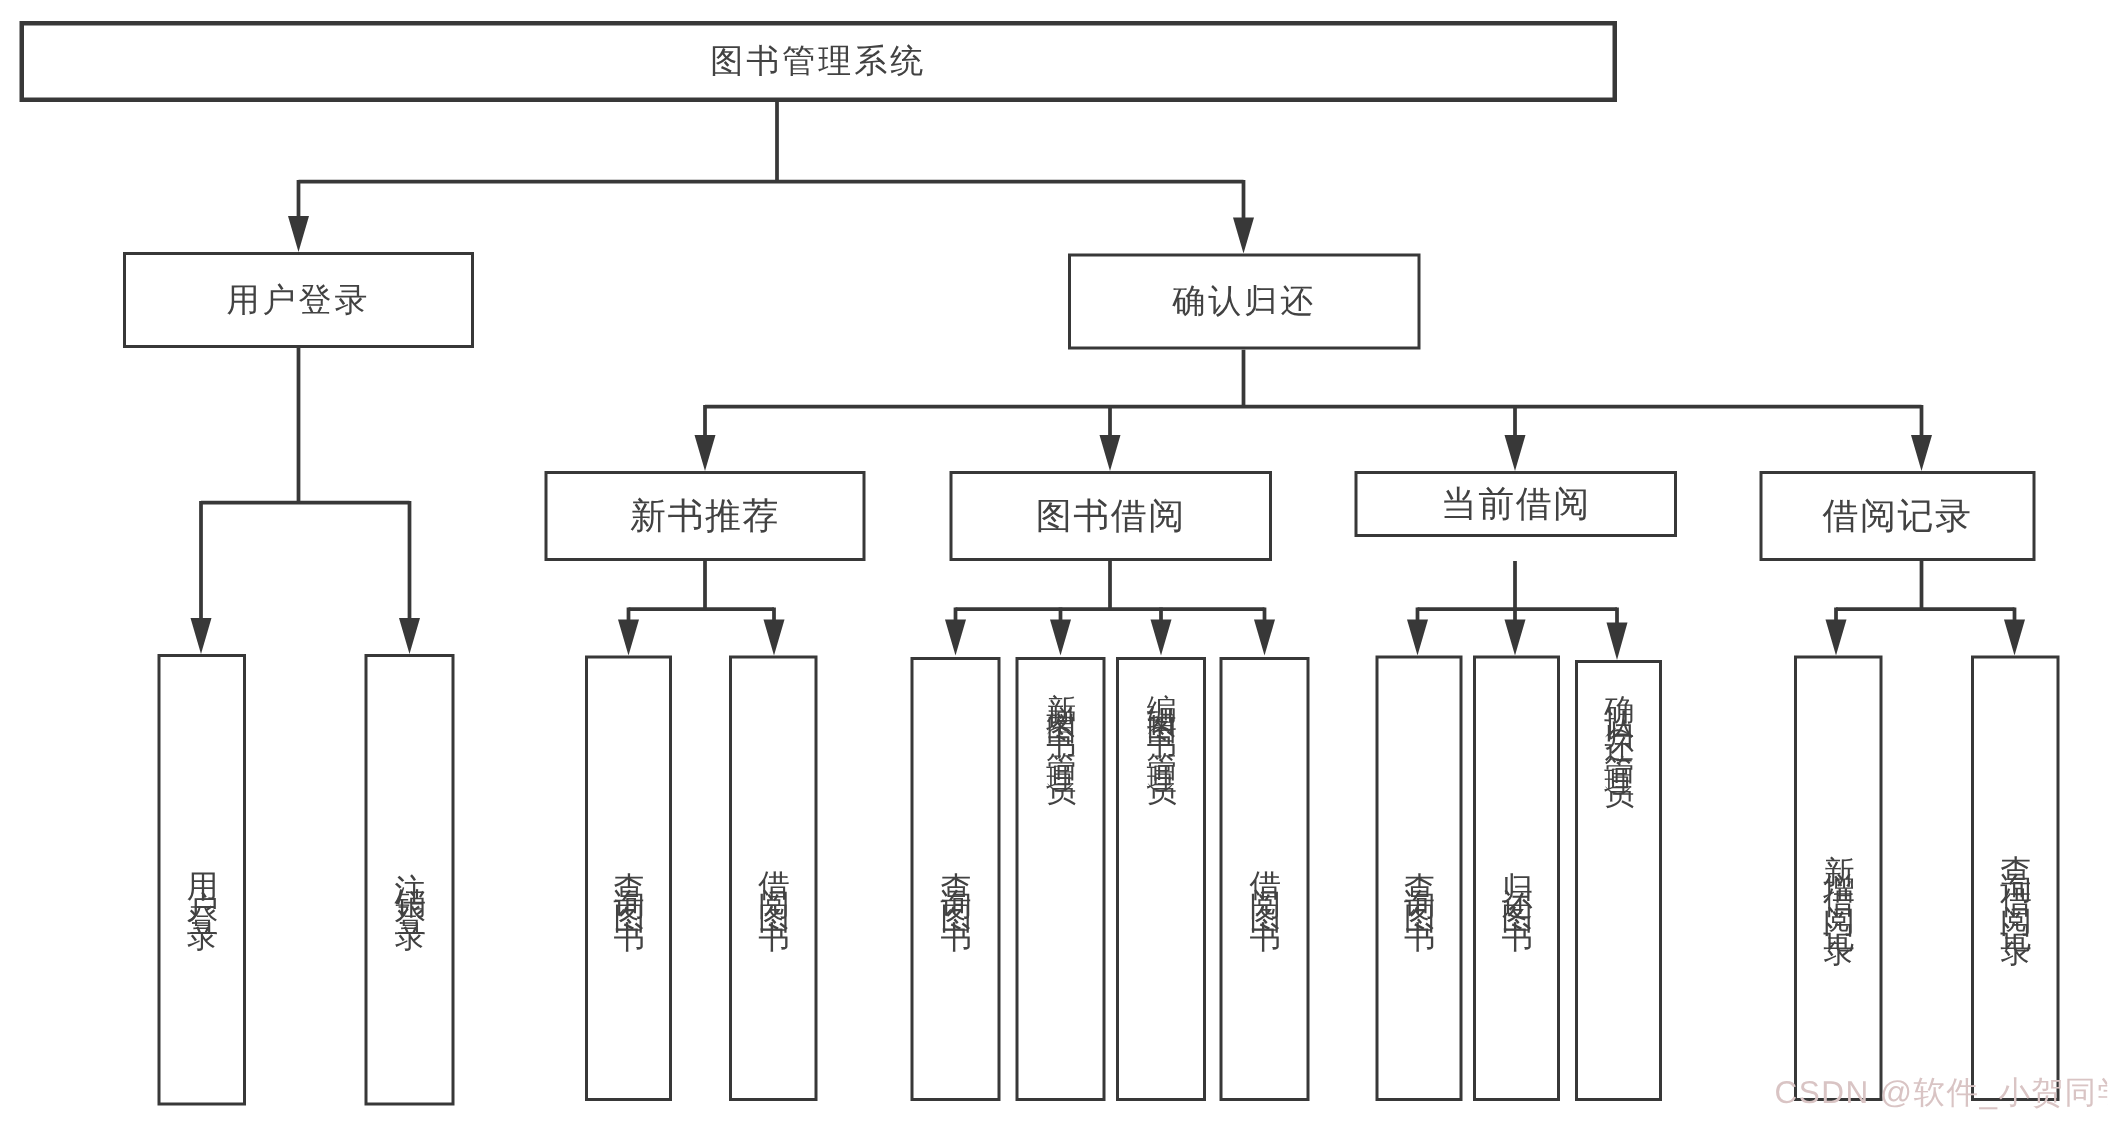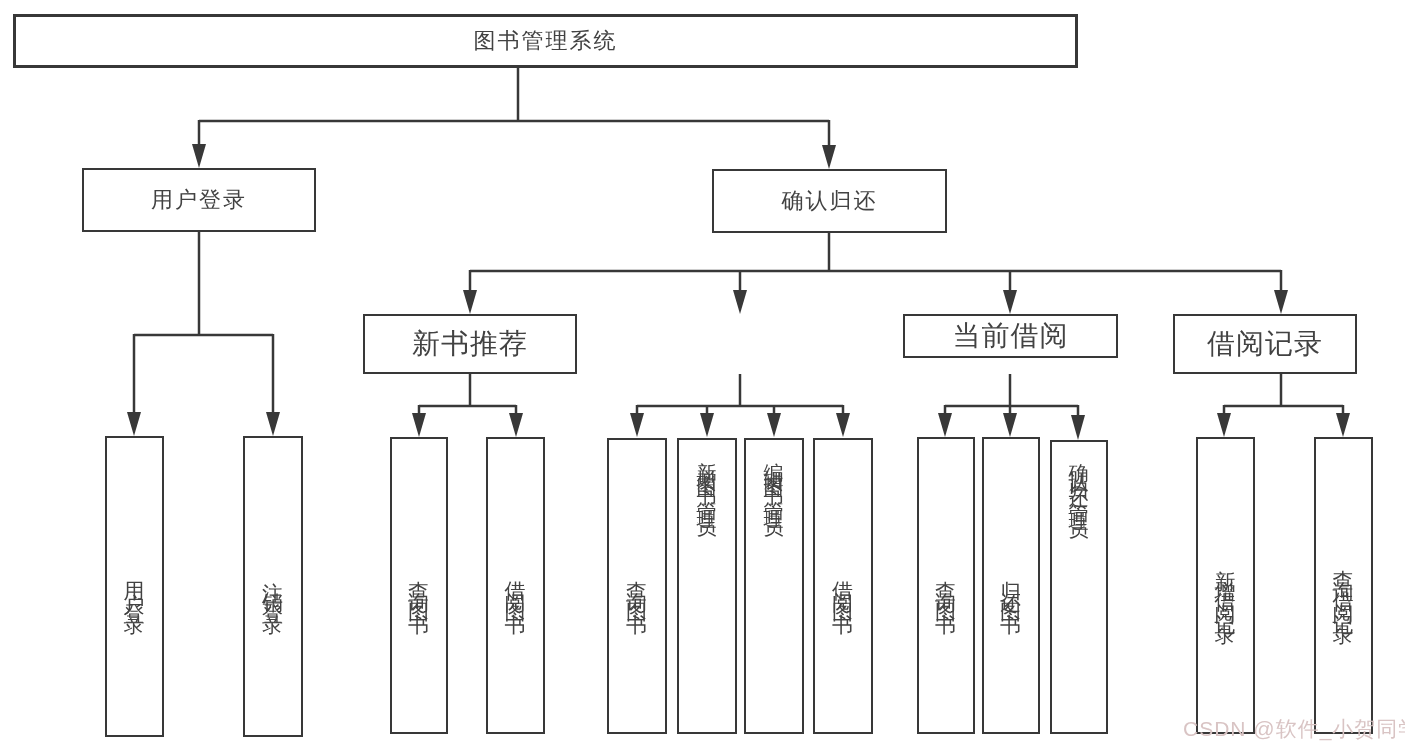--- a/index.html
+++ b/index.html
@@ -10,21 +10,21 @@
   .wires{position:absolute;left:0;top:0;width:1405px;height:747px;}
   .wires line{stroke:#383838;stroke-width:2.5;}
   .wires polygon{fill:#383838;}
   .box{
     position:absolute;box-sizing:border-box;background:#ffffff;
     border:2.5px solid #383838;display:flex;align-items:center;justify-content:center;
     white-space:nowrap;
   }
   .root{border-width:3px;font-size:22px;letter-spacing:2px;}
   .lvl2{font-size:22px;letter-spacing:2px;}
-  .lvl3{font-size:28px;letter-spacing:1px;}
+  .lvl3{font-size:24px;letter-spacing:1px;}
   .leaf span{
     writing-mode:vertical-rl;text-orientation:mixed;
     font-size:21px;line-height:1;letter-spacing:11px;
   }
   .leaf.top{align-items:flex-start;padding-top:6px;}
   .leaf.top span{font-size:20px;letter-spacing:8px;}
   .watermark{
     position:absolute;left:1183px;top:717px;font-size:21px;line-height:1.1;
     color:#d9c4c4;letter-spacing:1px;white-space:nowrap;z-index:5;
   }
@@ -109,20 +109,21 @@
         <polygon points="1336,413 1350,413 1343,437"></polygon>
     </g>
   </svg>
 
   <div class="box root" style="left:13px;top:14px;width:1065px;height:54px">图书管理系统</div>
 
   <div class="box lvl2" style="left:82px;top:168px;width:234px;height:64px">用户登录</div>
   <div class="box lvl2" style="left:712px;top:169px;width:235px;height:64px">确认归还</div>
 
   <div class="box lvl3" style="left:363px;top:314px;width:214px;height:60px">新书推荐</div>
+  <div class="box lvl3" style="left:633px;top:314px;width:215px;height:60px">图书借阅</div>
   <div class="box lvl3" style="left:903px;top:314px;width:215px;height:44px">当前借阅</div>
   <div class="box lvl3" style="left:1173px;top:314px;width:184px;height:60px">借阅记录</div>
 
   <div class="box leaf" style="left:105px;top:436px;width:59px;height:301px">
     <span>用户登录</span>
   </div>
   <div class="box leaf" style="left:243px;top:436px;width:60px;height:301px">
     <span>注销登录</span>
   </div>
 

